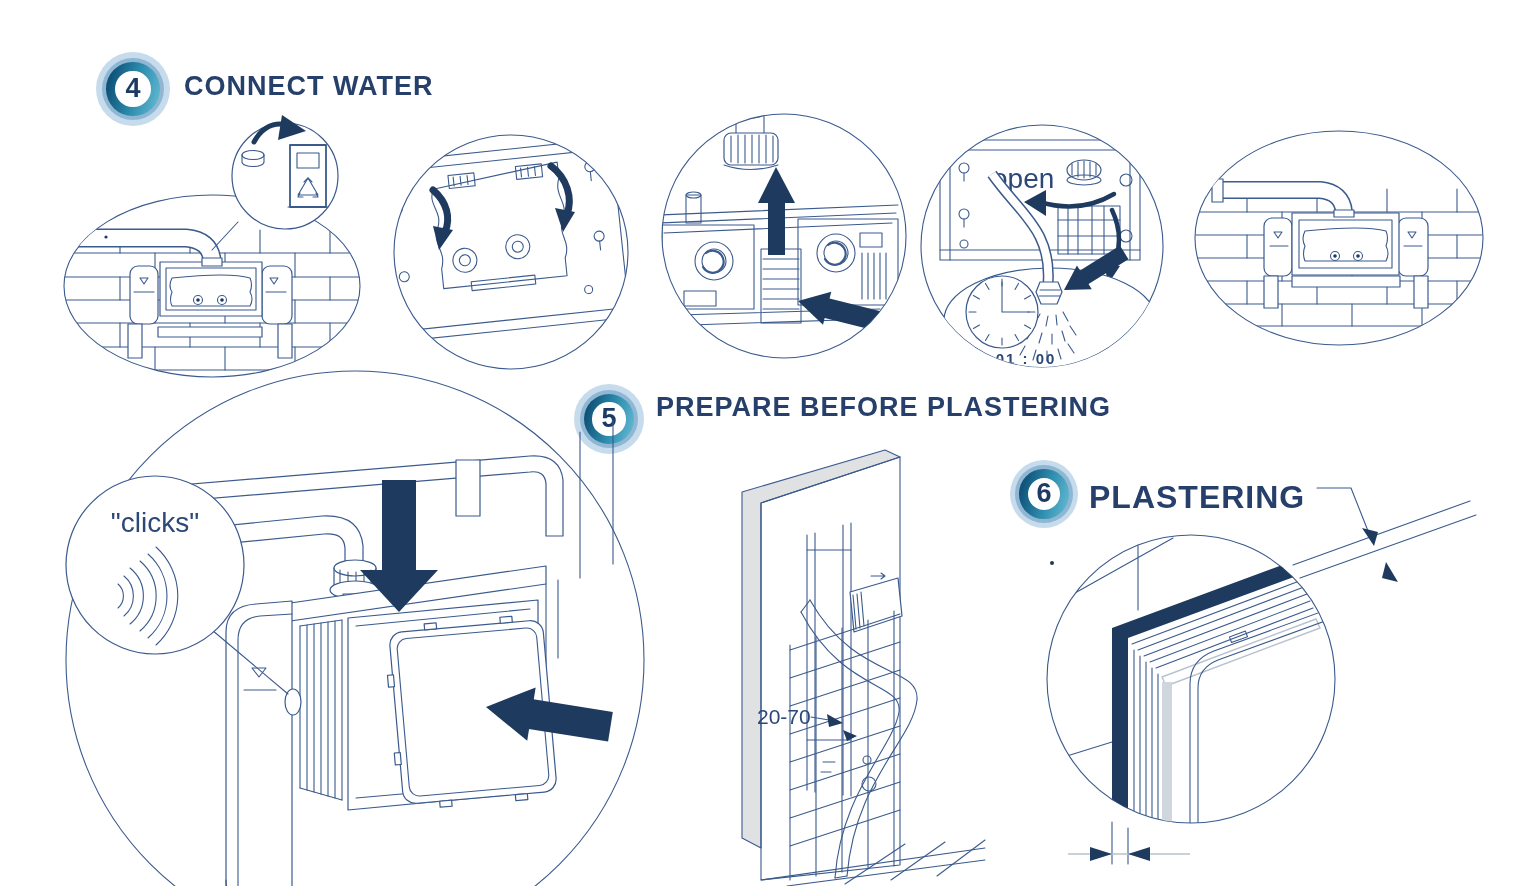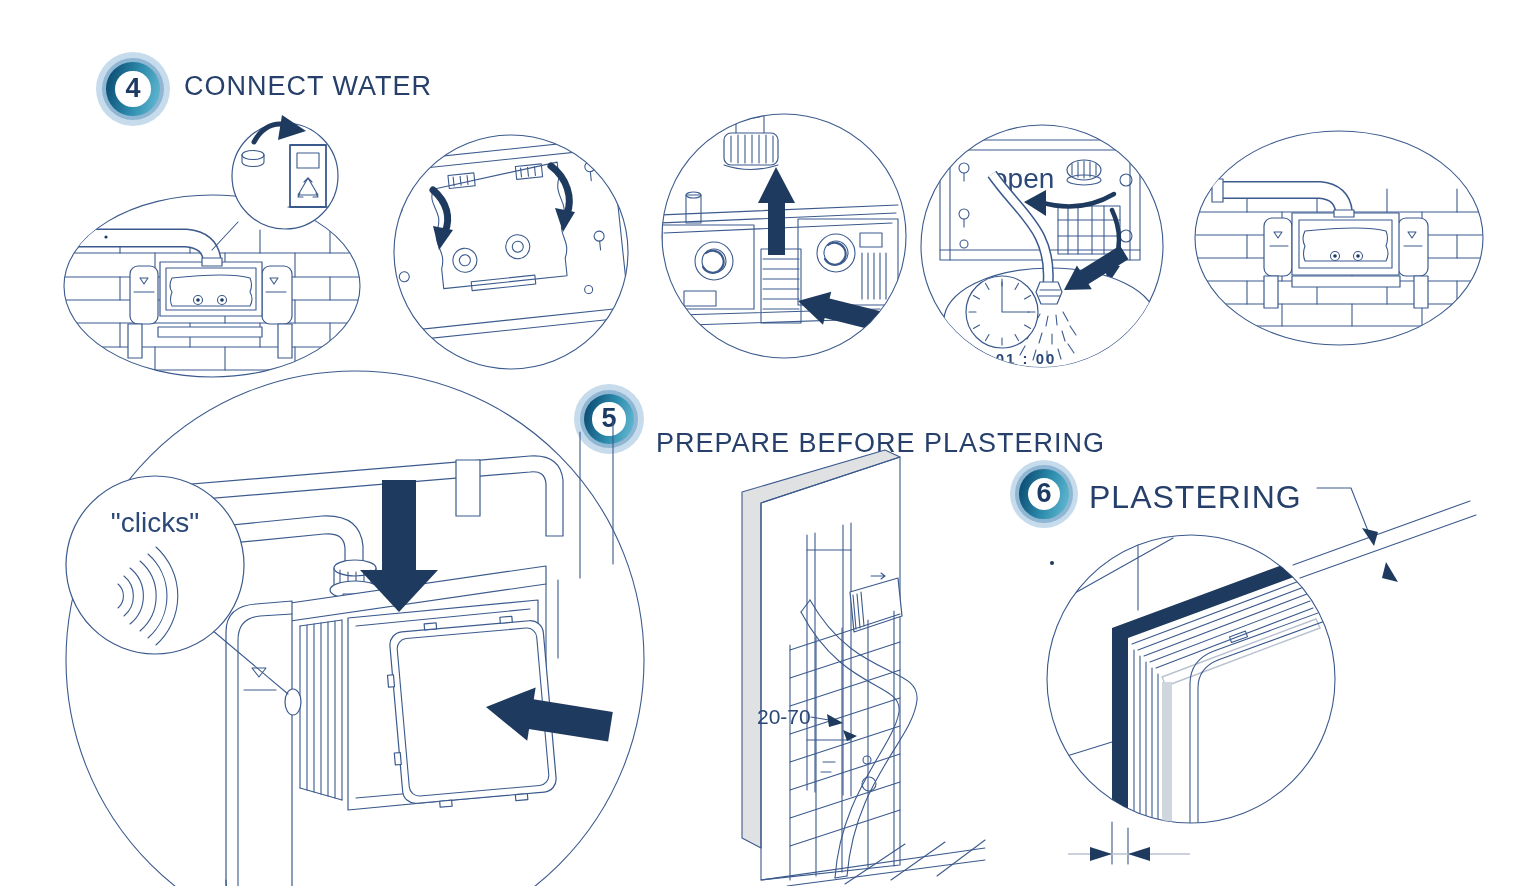--- a/index.html
+++ b/index.html
@@ -10,21 +10,21 @@
   .badge{border-radius:50%;display:flex;align-items:center;justify-content:center;
          background:#c6dbec;}
   .badge .r2{width:84%;height:84%;border-radius:50%;background:#8fb7d3;
              display:flex;align-items:center;justify-content:center;}
   .badge .disc{width:86%;height:86%;border-radius:50%;
                background:linear-gradient(105deg,#0e5076 10%,#2e8dae 55%,#5cb3cd 90%);
                display:flex;align-items:center;justify-content:center;}
   .badge .core{width:66%;height:66%;border-radius:50%;background:#ffffff;
                display:flex;align-items:center;justify-content:center;}
   .badge .num{color:#1d3a63;font-weight:bold;font-size:27px;line-height:1;}
-  .step-title{color:#26406b;font-weight:normal;font-size:27px;letter-spacing:1px;white-space:nowrap;}
+  .step-title{color:#26406b;font-weight:bold;font-size:27px;letter-spacing:1px;white-space:nowrap;}
   
   .ln{stroke:#3b5a8d;fill:none;stroke-width:1.1;stroke-linecap:round;stroke-linejoin:round;}
   .ln2{stroke:#3b5a8d;fill:none;stroke-width:1.8;stroke-linecap:round;stroke-linejoin:round;}
   .wf{fill:#ffffff;stroke:#3b5a8d;stroke-width:1.2;stroke-linejoin:round;}
   .nv{fill:#1e3a5e;stroke:none;}
   .nstroke{stroke:#1e3a5e;fill:none;stroke-linecap:round;stroke-linejoin:round;}
   .gf{fill:#dfe1e3;stroke:#3b5a8d;stroke-width:1.1;stroke-linejoin:round;}
   .gl{stroke:#b9c2cf;fill:none;stroke-width:1.4;}
   .svgtxt{fill:#2b4878;font-family:"Liberation Sans",sans-serif;}
 </style>
@@ -308,21 +308,21 @@
 
   <div class="abs badge" style="left:574px;top:384px;width:70px;height:70px;">
     <div class="r2">
       <div class="disc">
         <div class="core">
           <span class="num">5</span>
         </div>
       </div>
     </div>
   </div>
-  <div class="abs step-title" style="left:656px;top:392px;margin-top:36px;">PREPARE BEFORE PLASTERING</div>
+  <div class="abs step-title" style="left:656px;top:392px;">PREPARE BEFORE PLASTERING</div>
 
   <svg class="abs" style="left:60px;top:368px;" width="585" height="518" viewBox="0 0 585 518">
     <circle class="ln" cx="295" cy="292" r="289"></circle>
 
     <path class="ln" d="M520,64 V210 M553,52 V196"></path>
 
     <g>
       <path class="wf" d="M60,122 L470,88 Q500,86 503,112 L503,168 L486,168 L486,116 Q485,102 470,104 L60,138 Z"></path>
       <path class="wf" d="M60,168 L262,148 Q300,146 303,178 L303,200 L285,200 L285,180 Q284,164 264,166 L60,186 Z"></path>
       <rect class="wf" x="396" y="92" width="24" height="56"></rect>

